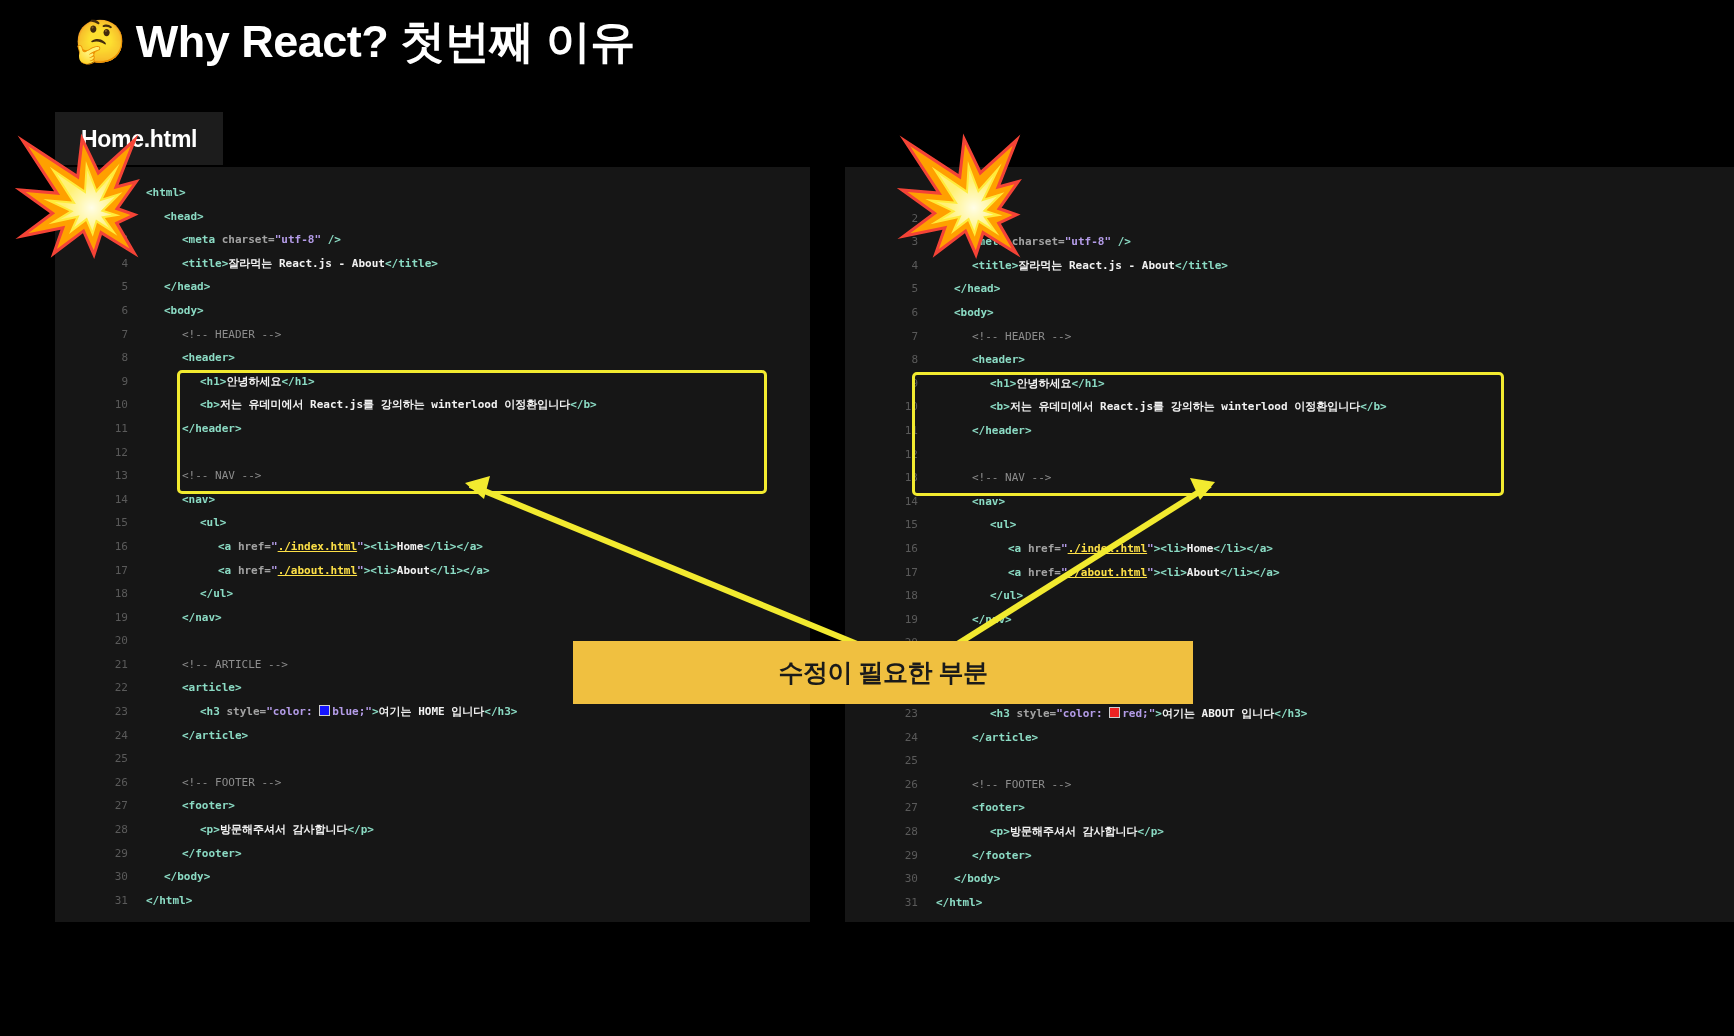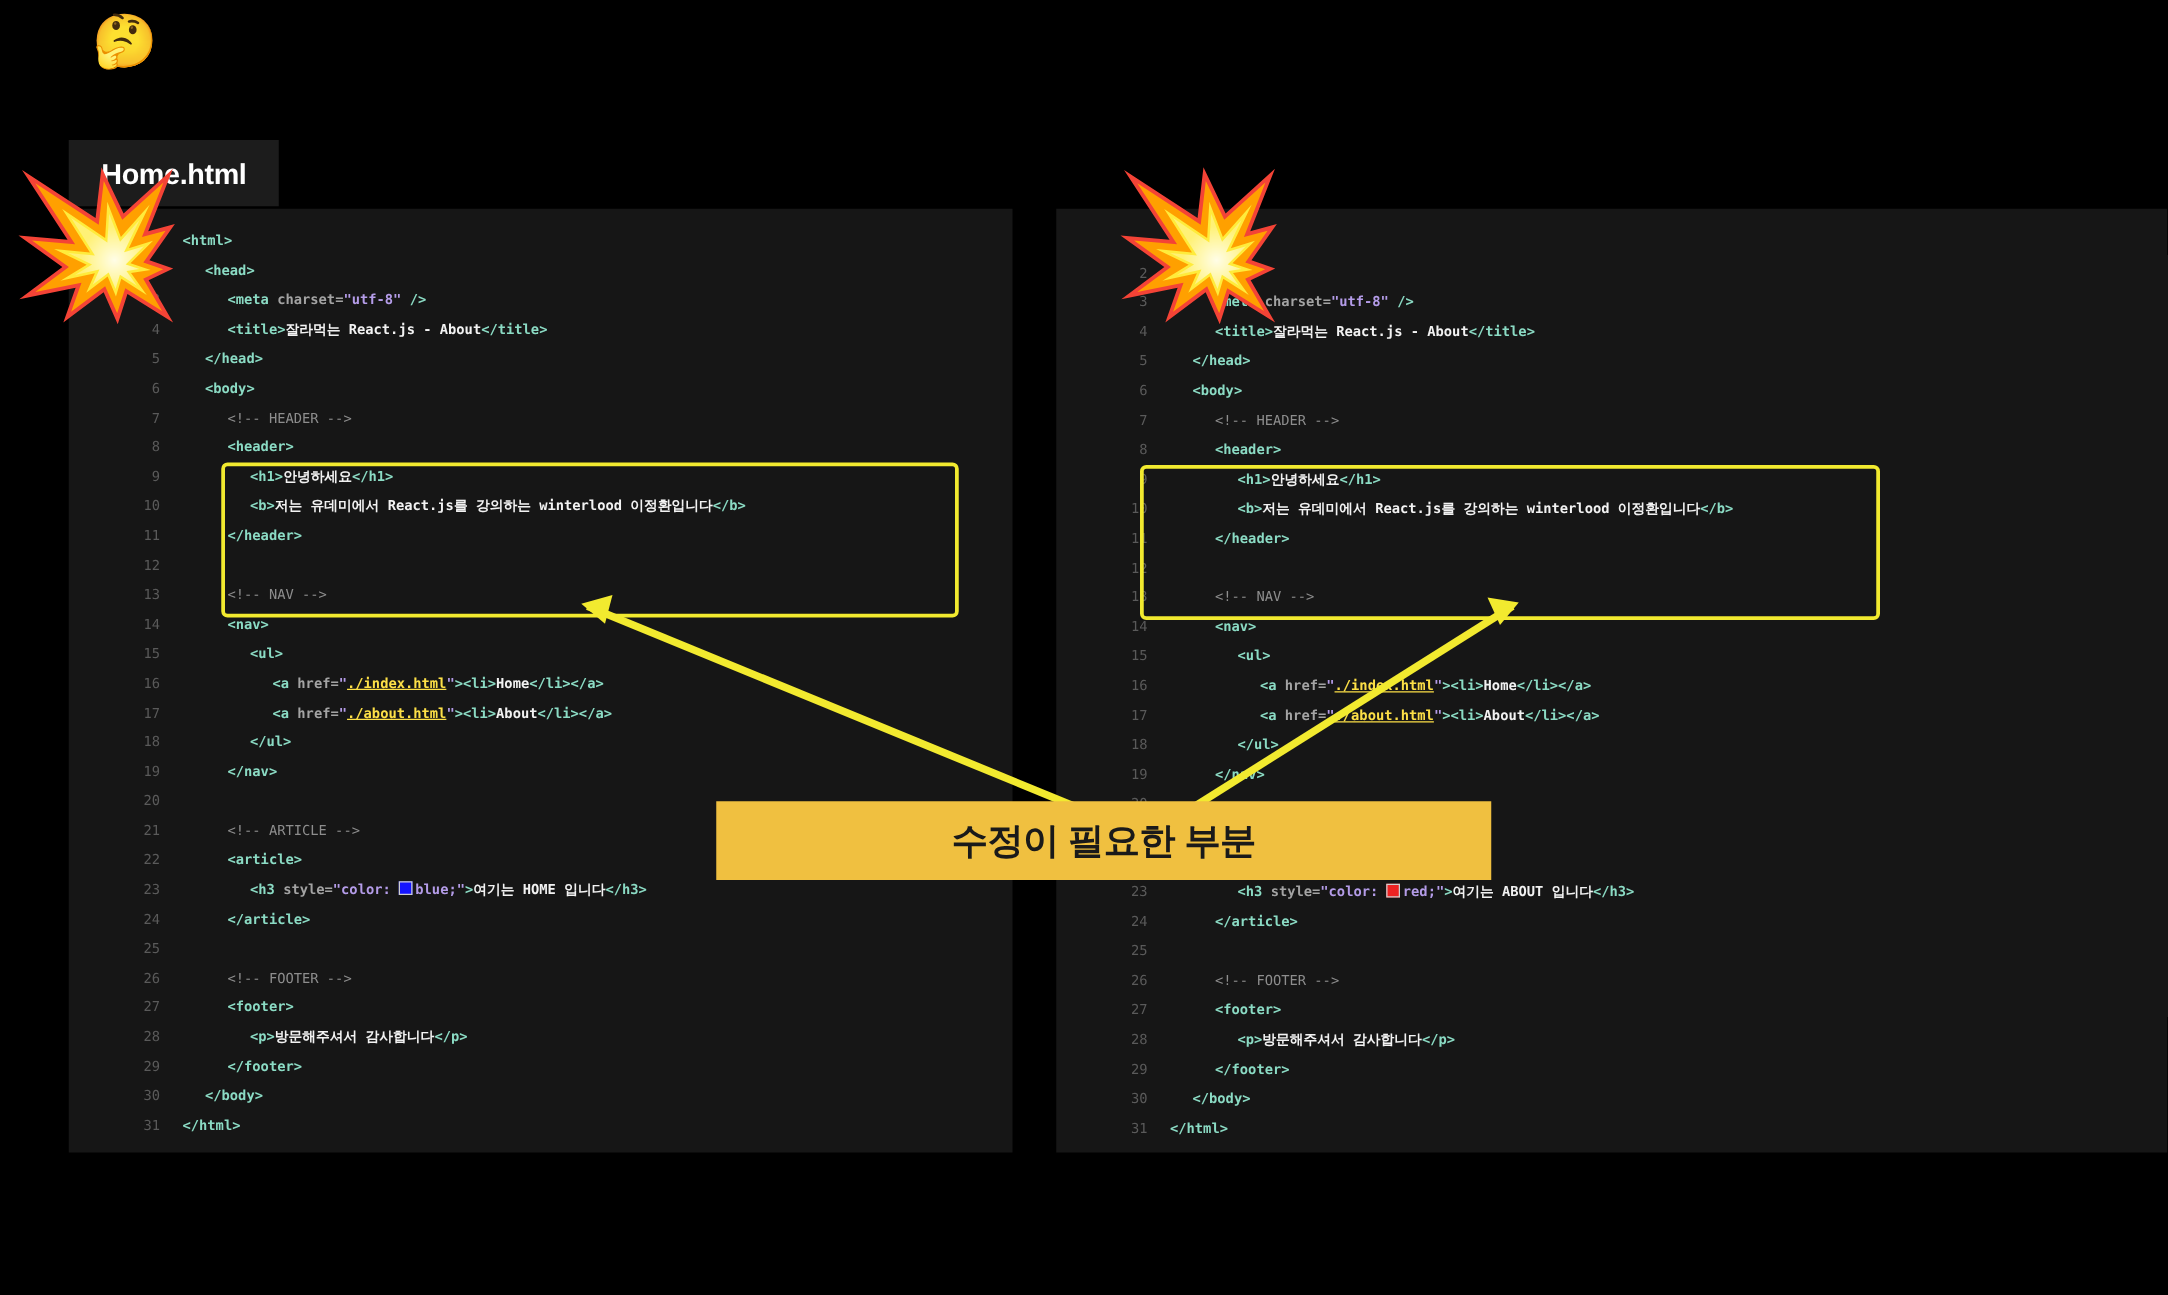--- a/index.html
+++ b/index.html
@@ -77,21 +77,21 @@
     border: 3px solid #f2ea2f;
     border-radius: 5px;
     pointer-events: none;
   }
 
   
   .callout {
     position: absolute;
     background: #f0c040;
     color: #1a1a1a;
-    font-size: 29px;
+    font-size: 25px;
     font-weight: bold;
     letter-spacing: -0.5px;
     display: flex; align-items: center; justify-content: center;
   }
 
   .arrows { position: absolute; left: 0; top: 0; width: 1734px; height: 1036px; pointer-events: none; }
 
   .boom {
     position: absolute;
     font-size: 112px;
@@ -99,20 +99,21 @@
     user-select: none;
   }
 </style>
 </head>
 <body>
 
 <div id="stage">
 
   <div class="slide-title">
     <span class="title-emoji">🤔</span>
+    <span>Why React? 첫번째 이유</span>
   </div>
 
   <div class="panel" id="panel-left" style="left:55px; top:112px; width:755px; height:810px;">
     <div class="panel-tab">Home.html</div>
     <div class="panel-body" id="body-left" style="width:755px; height:755px;">
       <div class="code" id="code-left" style="padding:14px 0 0 0;"><div class="row"><span class="ln">1</span><span style="display: inline-block; width: 0px;"></span><span class="t">&lt;html&gt;</span></div><div class="row"><span class="ln">2</span><span style="display: inline-block; width: 18px;"></span><span class="t">&lt;head&gt;</span></div><div class="row"><span class="ln">3</span><span style="display: inline-block; width: 36px;"></span><span class="t">&lt;meta </span><span class="at">charset=</span><span class="st">"utf-8"</span><span class="t"> /&gt;</span></div><div class="row"><span class="ln">4</span><span style="display: inline-block; width: 36px;"></span><span class="t">&lt;title&gt;</span><span class="tx">잘라먹는 React.js - About</span><span class="t">&lt;/title&gt;</span></div><div class="row"><span class="ln">5</span><span style="display: inline-block; width: 18px;"></span><span class="t">&lt;/head&gt;</span></div><div class="row"><span class="ln">6</span><span style="display: inline-block; width: 18px;"></span><span class="t">&lt;body&gt;</span></div><div class="row"><span class="ln">7</span><span style="display: inline-block; width: 36px;"></span><span class="cm">&lt;!-- HEADER --&gt;</span></div><div class="row"><span class="ln">8</span><span style="display: inline-block; width: 36px;"></span><span class="t">&lt;header&gt;</span></div><div class="row"><span class="ln">9</span><span style="display: inline-block; width: 54px;"></span><span class="t">&lt;h1&gt;</span><span class="tx">안녕하세요</span><span class="t">&lt;/h1&gt;</span></div><div class="row"><span class="ln">10</span><span style="display: inline-block; width: 54px;"></span><span class="t">&lt;b&gt;</span><span class="tx">저는 유데미에서 React.js를 강의하는 winterlood 이정환입니다</span><span class="t">&lt;/b&gt;</span></div><div class="row"><span class="ln">11</span><span style="display: inline-block; width: 36px;"></span><span class="t">&lt;/header&gt;</span></div><div class="row"><span class="ln">12</span><span style="display: inline-block; width: 0px;"></span></div><div class="row"><span class="ln">13</span><span style="display: inline-block; width: 36px;"></span><span class="cm">&lt;!-- NAV --&gt;</span></div><div class="row"><span class="ln">14</span><span style="display: inline-block; width: 36px;"></span><span class="t">&lt;nav&gt;</span></div><div class="row"><span class="ln">15</span><span style="display: inline-block; width: 54px;"></span><span class="t">&lt;ul&gt;</span></div><div class="row"><span class="ln">16</span><span style="display: inline-block; width: 72px;"></span><span class="t">&lt;a </span><span class="at">href=</span><span class="st">"</span><span class="lk">./index.html</span><span class="st">"</span><span class="t">&gt;&lt;li&gt;</span><span class="tx">Home</span><span class="t">&lt;/li&gt;&lt;/a&gt;</span></div><div class="row"><span class="ln">17</span><span style="display: inline-block; width: 72px;"></span><span class="t">&lt;a </span><span class="at">href=</span><span class="st">"</span><span class="lk">./about.html</span><span class="st">"</span><span class="t">&gt;&lt;li&gt;</span><span class="tx">About</span><span class="t">&lt;/li&gt;&lt;/a&gt;</span></div><div class="row"><span class="ln">18</span><span style="display: inline-block; width: 54px;"></span><span class="t">&lt;/ul&gt;</span></div><div class="row"><span class="ln">19</span><span style="display: inline-block; width: 36px;"></span><span class="t">&lt;/nav&gt;</span></div><div class="row"><span class="ln">20</span><span style="display: inline-block; width: 0px;"></span></div><div class="row"><span class="ln">21</span><span style="display: inline-block; width: 36px;"></span><span class="cm">&lt;!-- ARTICLE --&gt;</span></div><div class="row"><span class="ln">22</span><span style="display: inline-block; width: 36px;"></span><span class="t">&lt;article&gt;</span></div><div class="row"><span class="ln">23</span><span style="display: inline-block; width: 54px;"></span><span class="t">&lt;h3 </span><span class="at">style=</span><span class="st">"color: </span><span class="sw" style="background: rgb(20, 20, 255);"></span><span class="st">blue;"</span><span class="t">&gt;</span><span class="tx">여기는 HOME 입니다</span><span class="t">&lt;/h3&gt;</span></div><div class="row"><span class="ln">24</span><span style="display: inline-block; width: 36px;"></span><span class="t">&lt;/article&gt;</span></div><div class="row"><span class="ln">25</span><span style="display: inline-block; width: 0px;"></span></div><div class="row"><span class="ln">26</span><span style="display: inline-block; width: 36px;"></span><span class="cm">&lt;!-- FOOTER --&gt;</span></div><div class="row"><span class="ln">27</span><span style="display: inline-block; width: 36px;"></span><span class="t">&lt;footer&gt;</span></div><div class="row"><span class="ln">28</span><span style="display: inline-block; width: 54px;"></span><span class="t">&lt;p&gt;</span><span class="tx">방문해주셔서 감사합니다</span><span class="t">&lt;/p&gt;</span></div><div class="row"><span class="ln">29</span><span style="display: inline-block; width: 36px;"></span><span class="t">&lt;/footer&gt;</span></div><div class="row"><span class="ln">30</span><span style="display: inline-block; width: 18px;"></span><span class="t">&lt;/body&gt;</span></div><div class="row"><span class="ln">31</span><span style="display: inline-block; width: 0px;"></span><span class="t">&lt;/html&gt;</span></div></div>
     </div>
     <div class="hl-box" style="left:122px; top:258px; width:590px; height:124px;"></div>
   </div>
 

